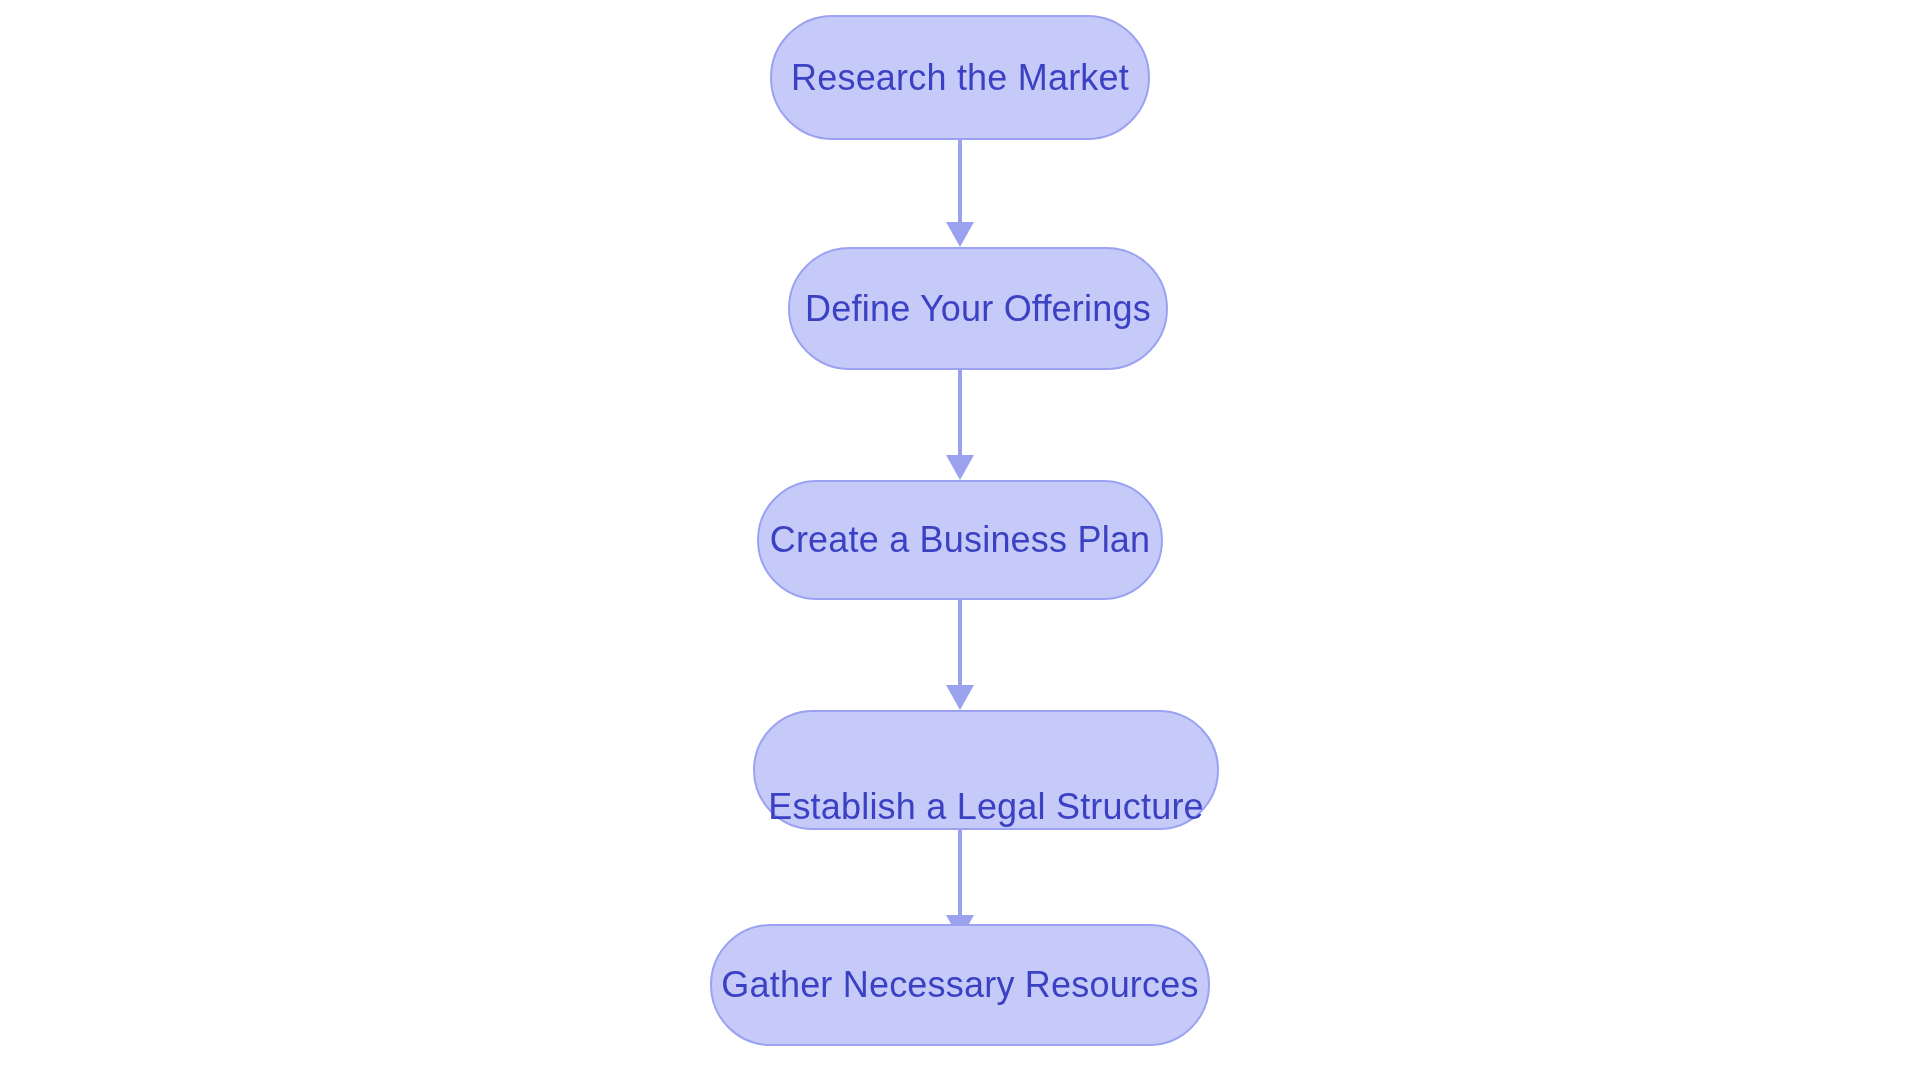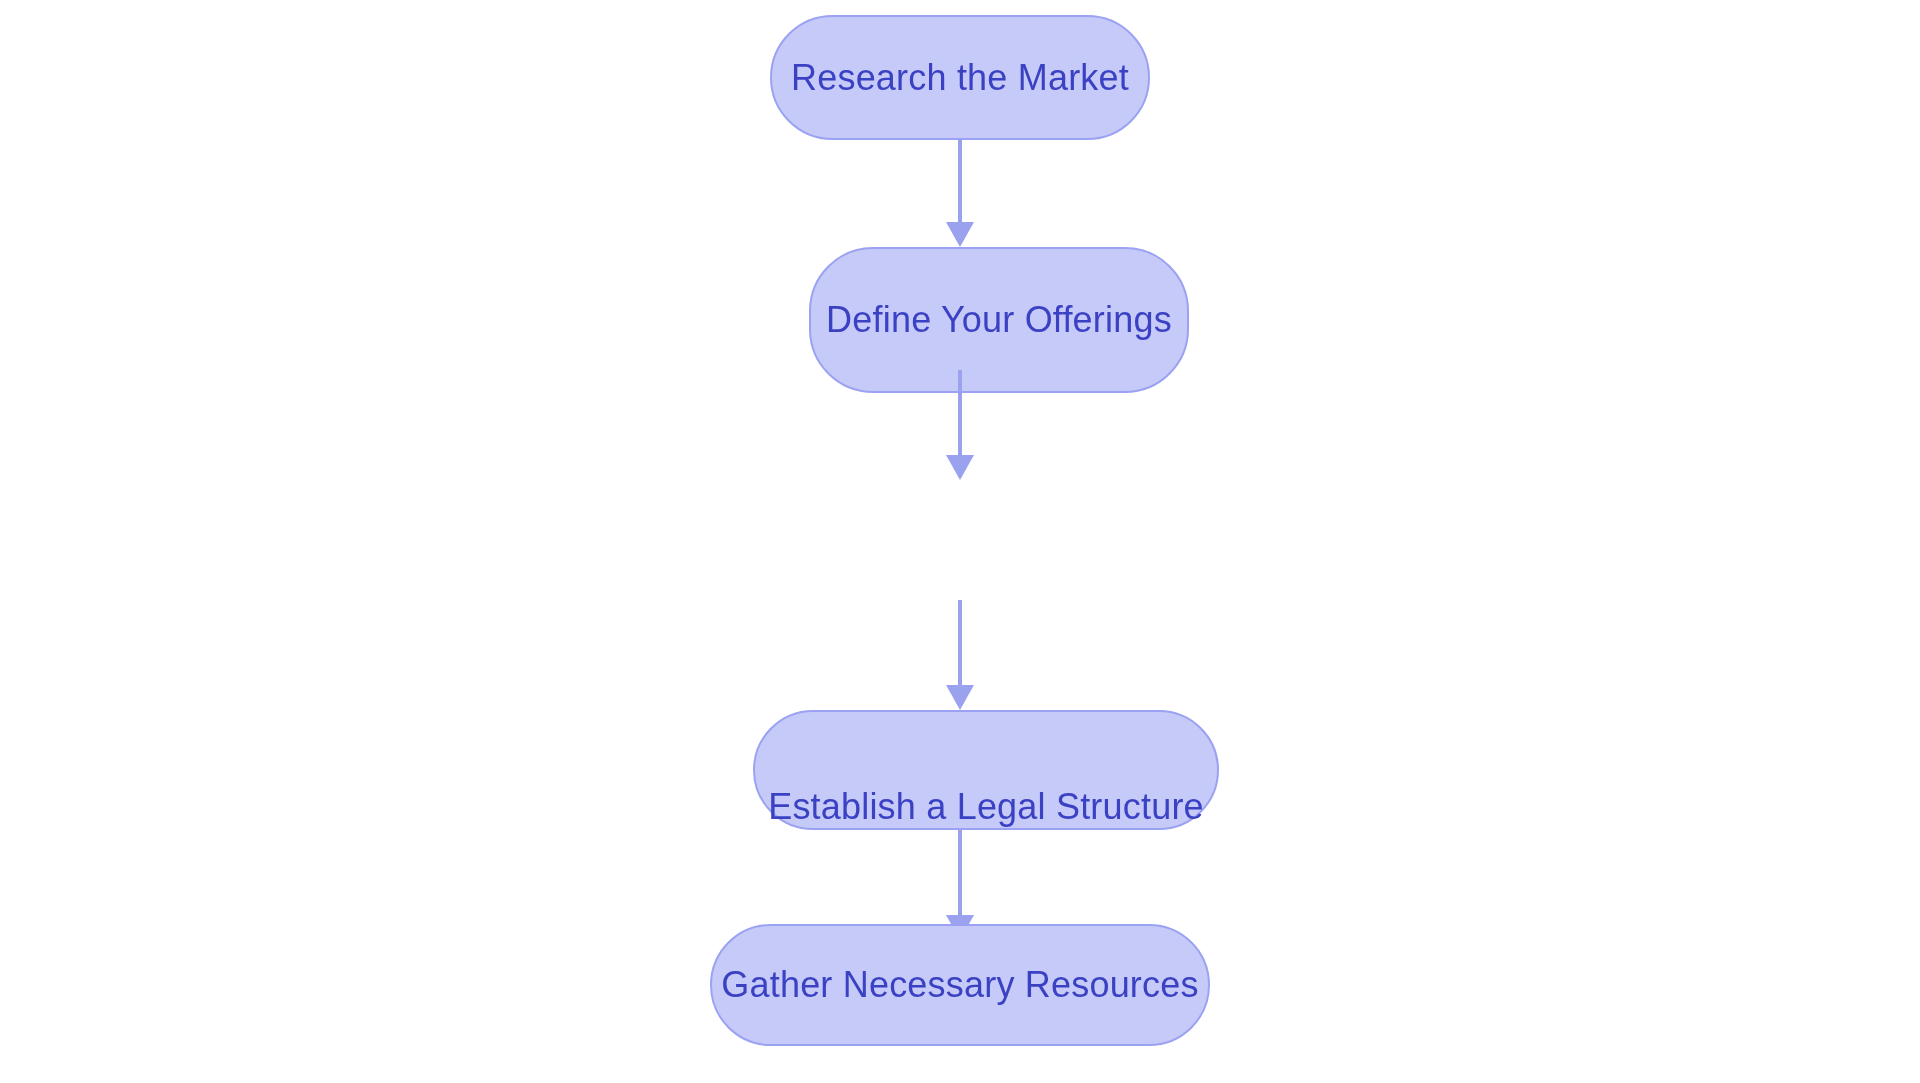--- a/index.html
+++ b/index.html
@@ -23,21 +23,21 @@
     border-radius: 64px;
     display: flex;
     align-items: center;
     justify-content: center;
     color: var(--node_text, #3b41c3);
     font-size: 36px;
     letter-spacing: 0.2px;
     white-space: nowrap;
   }
   .node-1 { left: 770px; top: 15px;  width: 380px; height: 125px; }
-  .node-2 { left: 809px; top: 247px; width: 380px; height: 146px; }
+  .node-2 { left: 788px; top: 247px; width: 380px; height: 123px; }
   .node-3 { left: 757px; top: 480px; width: 406px; height: 120px; }
   .node-4 { left: 753px; top: 710px; width: 466px; height: 120px; align-items: flex-end; }
   .node-5 { left: 710px; top: 924px; width: 500px; height: 122px; }
 
   .arrow {
     position: absolute;
     left: 946px;
     width: 28px;
     display: flex;
     flex-direction: column;
@@ -76,20 +76,23 @@
 
   <div class="node node-2">
     <span>Define Your Offerings</span>
   </div>
 
   <div class="arrow arrow-2">
     <div class="arrow-line"></div>
     <div class="arrow-head"></div>
   </div>
 
+  <div class="node node-3">
+    <span>Create a Business Plan</span>
+  </div>
 
   <div class="arrow arrow-3">
     <div class="arrow-line"></div>
     <div class="arrow-head"></div>
   </div>
 
   <div class="node node-4">
     <span>Establish a Legal Structure</span>
   </div>
 

